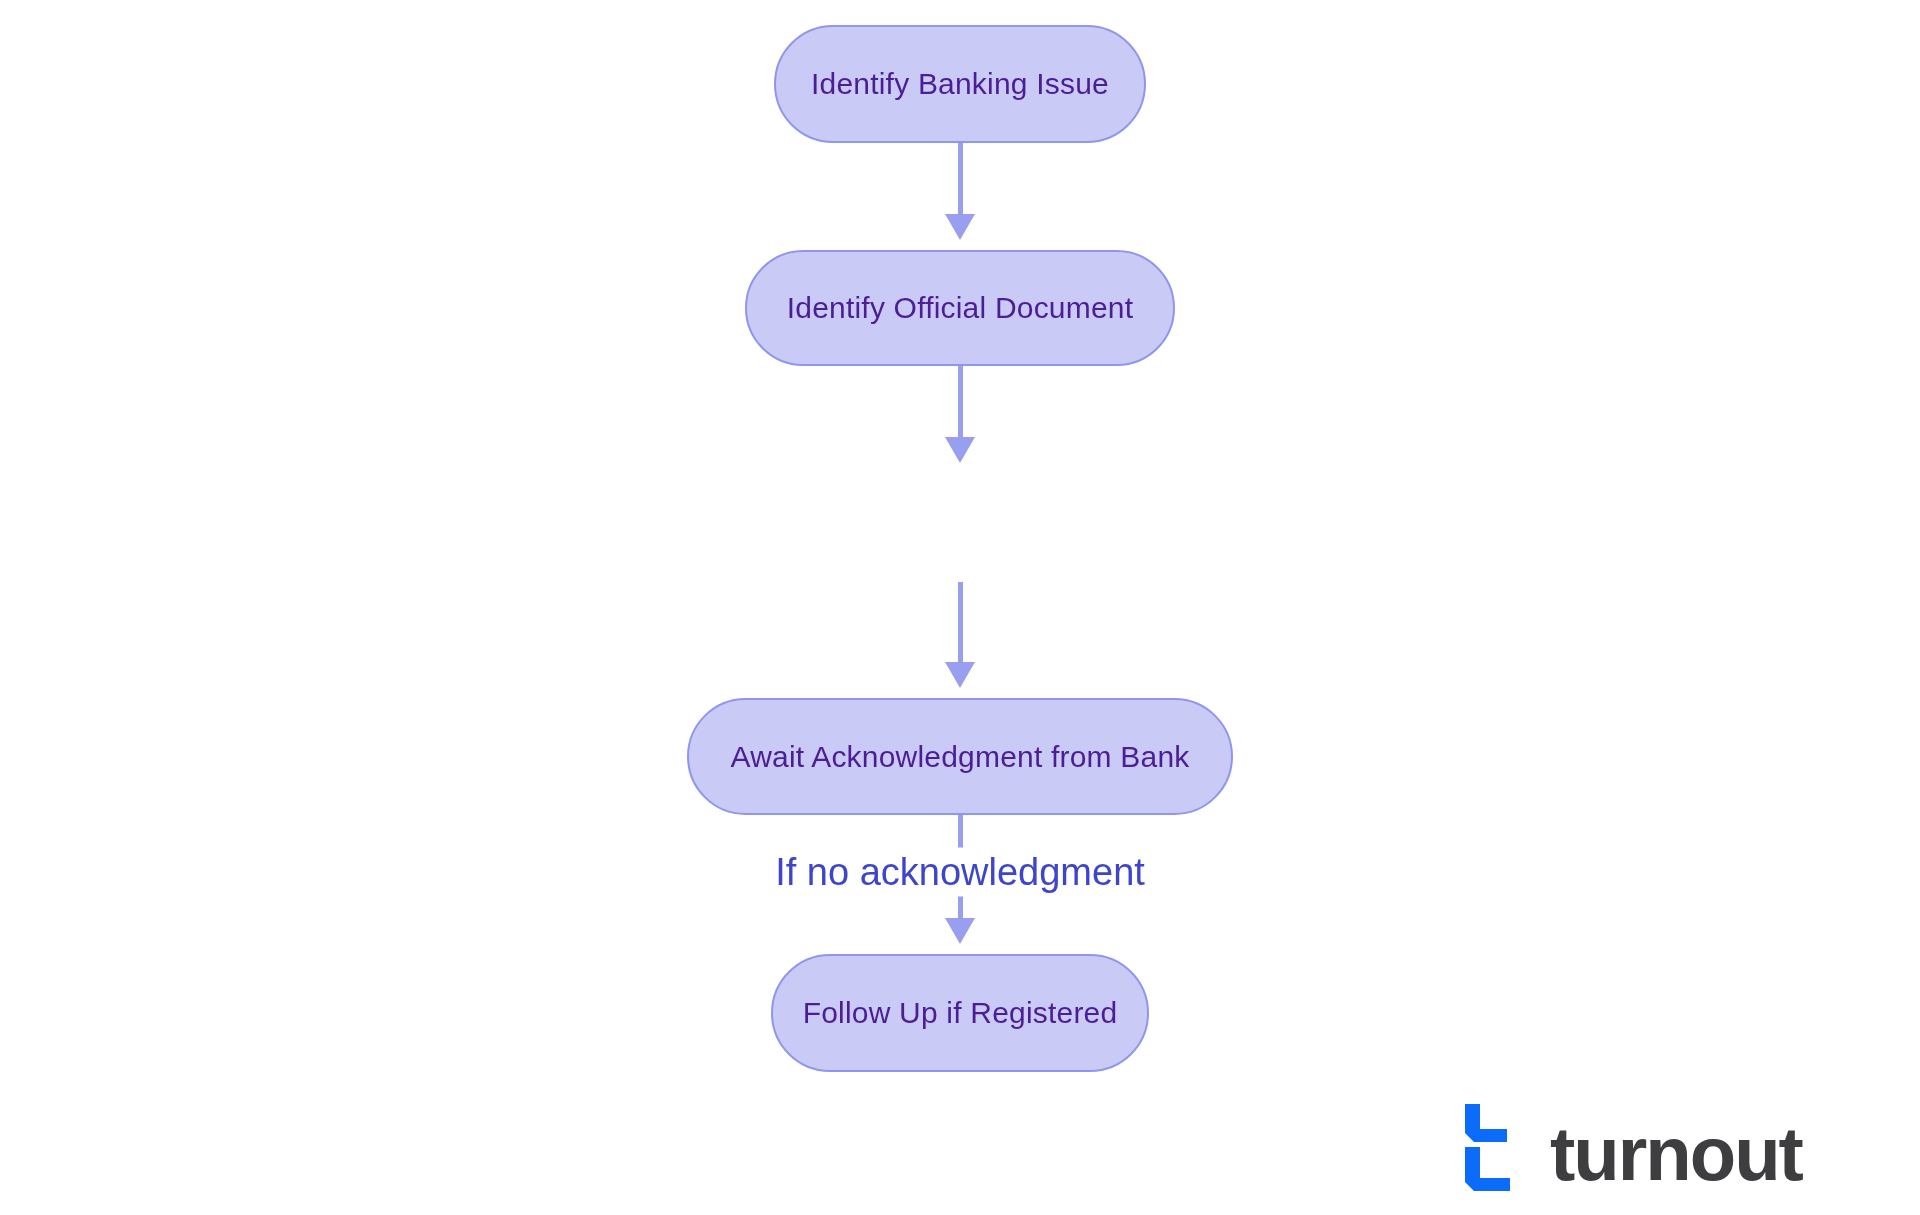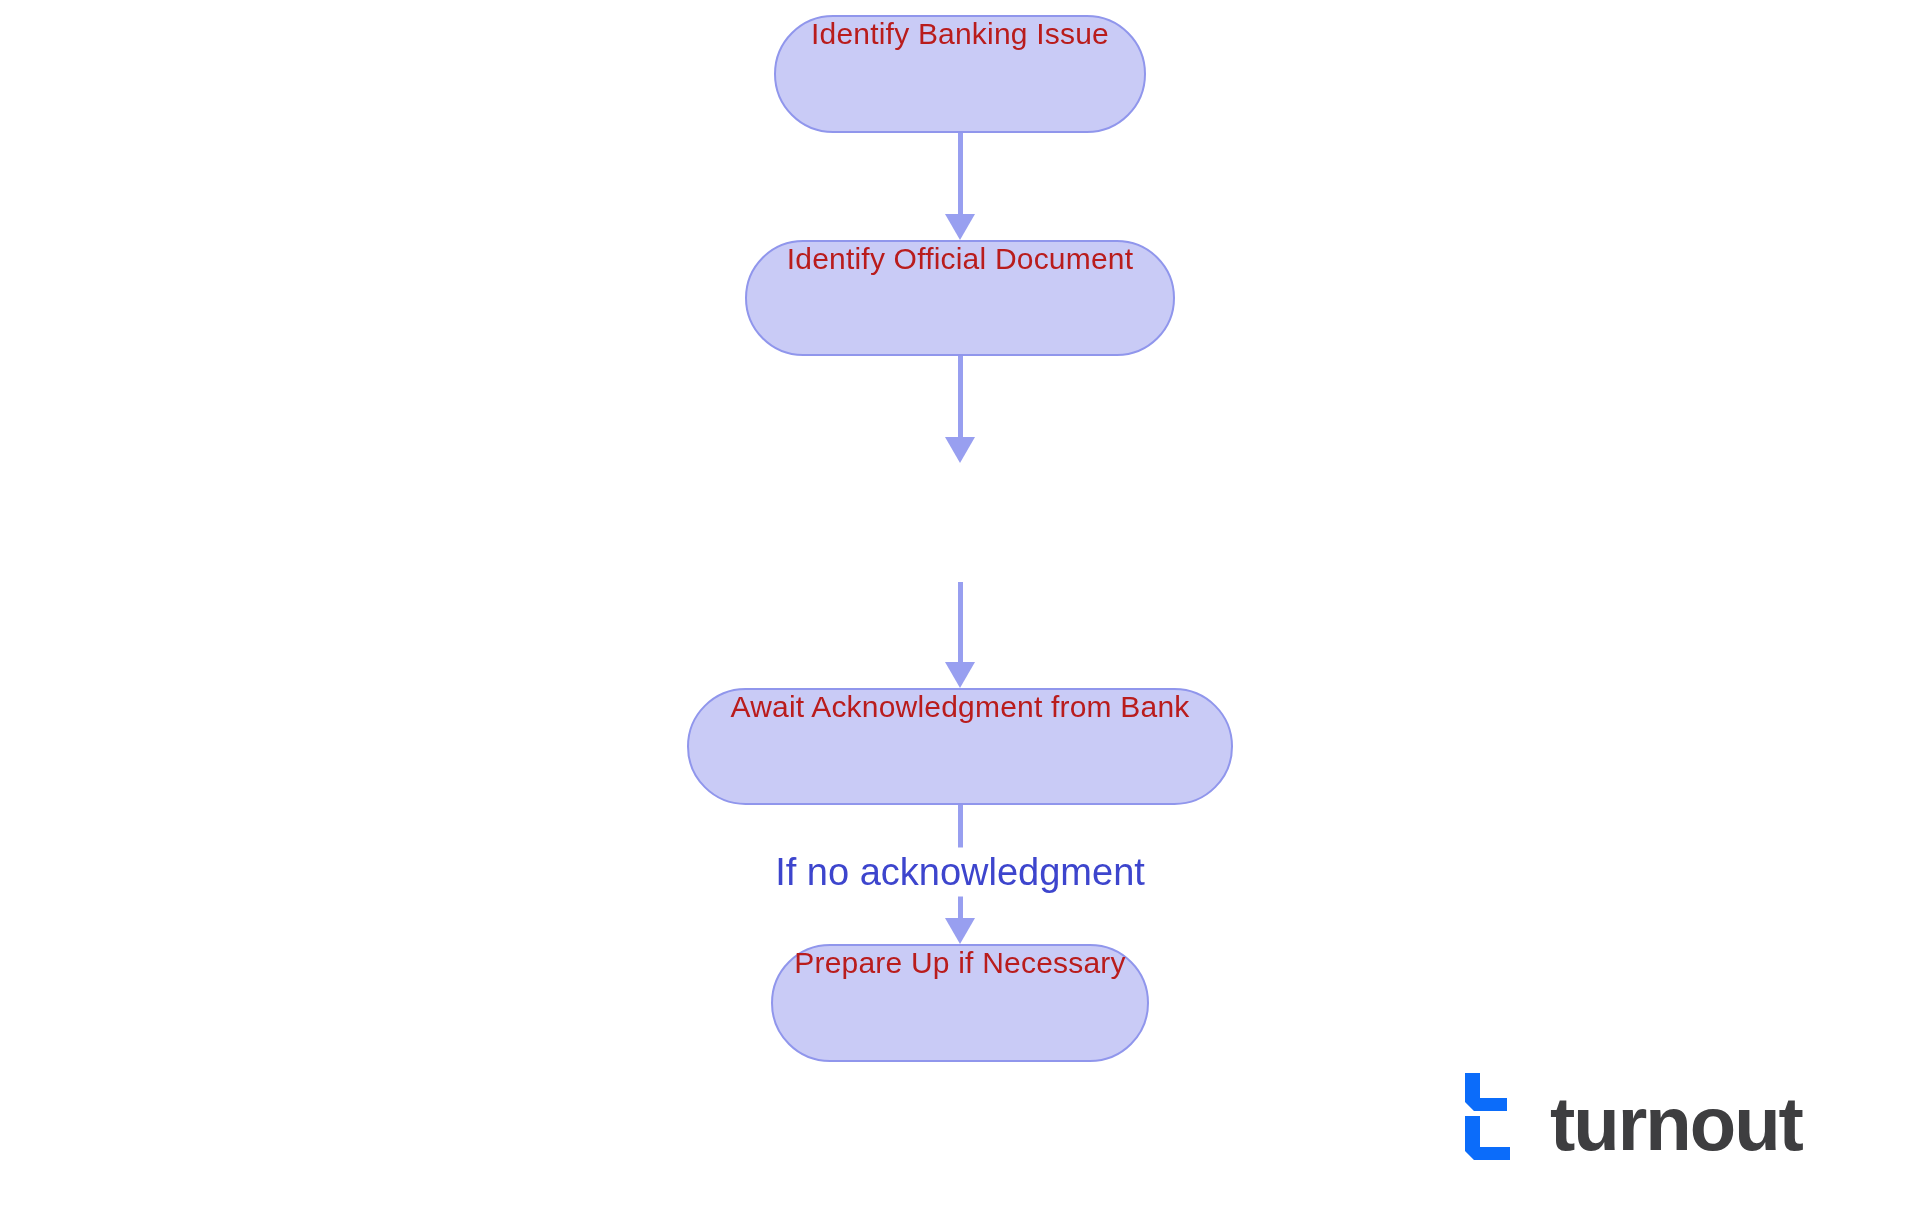--- a/index.html
+++ b/index.html
@@ -13,26 +13,28 @@
     font-family: "Liberation Sans", sans-serif;
   }
 
   
   .node {
     position: absolute;
     background: #c9cbf6;
     border: 2.5px solid #9096ec;
     border-radius: 60px;
     display: flex;
+    align-items: center;
     justify-content: center;
-    color: #b91c1c;
+    color: #4c1d95;
     font-size: 30px;
     letter-spacing: 0.2px;
     white-space: nowrap;
     z-index: 3;
+    margin-top: 10px;
   }
   .n1 { left: 774px; top: 15px;  width: 372px; height: 118px; }
   .n2 { left: 745px; top: 240px; width: 430px; height: 116px; }
   .n3 { left: 678px; top: 463px; width: 564px; height: 119px; }
   .n4 { left: 687px; top: 688px; width: 546px; height: 117px; }
   .n5 { left: 771px; top: 944px; width: 378px; height: 118px; }
 
   
   .edge-line {
     position: absolute;
@@ -71,25 +73,25 @@
     font-size: 38px;
     padding: 3px 10px;
     white-space: nowrap;
     z-index: 2;
   }
 
   
   .logo {
     position: absolute;
     left: 1465px;
-    top: 1073px;
+    top: 1102px;
     width: 390px;
     height: 90px;
     display: flex;
-    align-items: flex-start;
+    align-items: center;
   }
   .logo-glyph {
     width: 45px;
     height: 87px;
     flex: 0 0 45px;
   }
   .logo-word {
     margin-left: 40px;
     margin-top: 13px;
     font-size: 76px;
@@ -107,21 +109,21 @@
   <div class="node n1">
     <span>Identify Banking Issue</span>
   </div>
   <div class="node n2">
     <span>Identify Official Document</span>
   </div>
   <div class="node n4">
     <span>Await Acknowledgment from Bank</span>
   </div>
   <div class="node n5">
-    <span>Prepare Up if Necessary</span>
+    <span>Follow Up if Registered</span>
   </div>
 
   <div class="edge-line l1"></div>
   <div class="arrow-head a1"></div>
 
   <div class="edge-line l2"></div>
   <div class="arrow-head a2"></div>
 
   <div class="edge-line l3"></div>
   <div class="arrow-head a3"></div>

